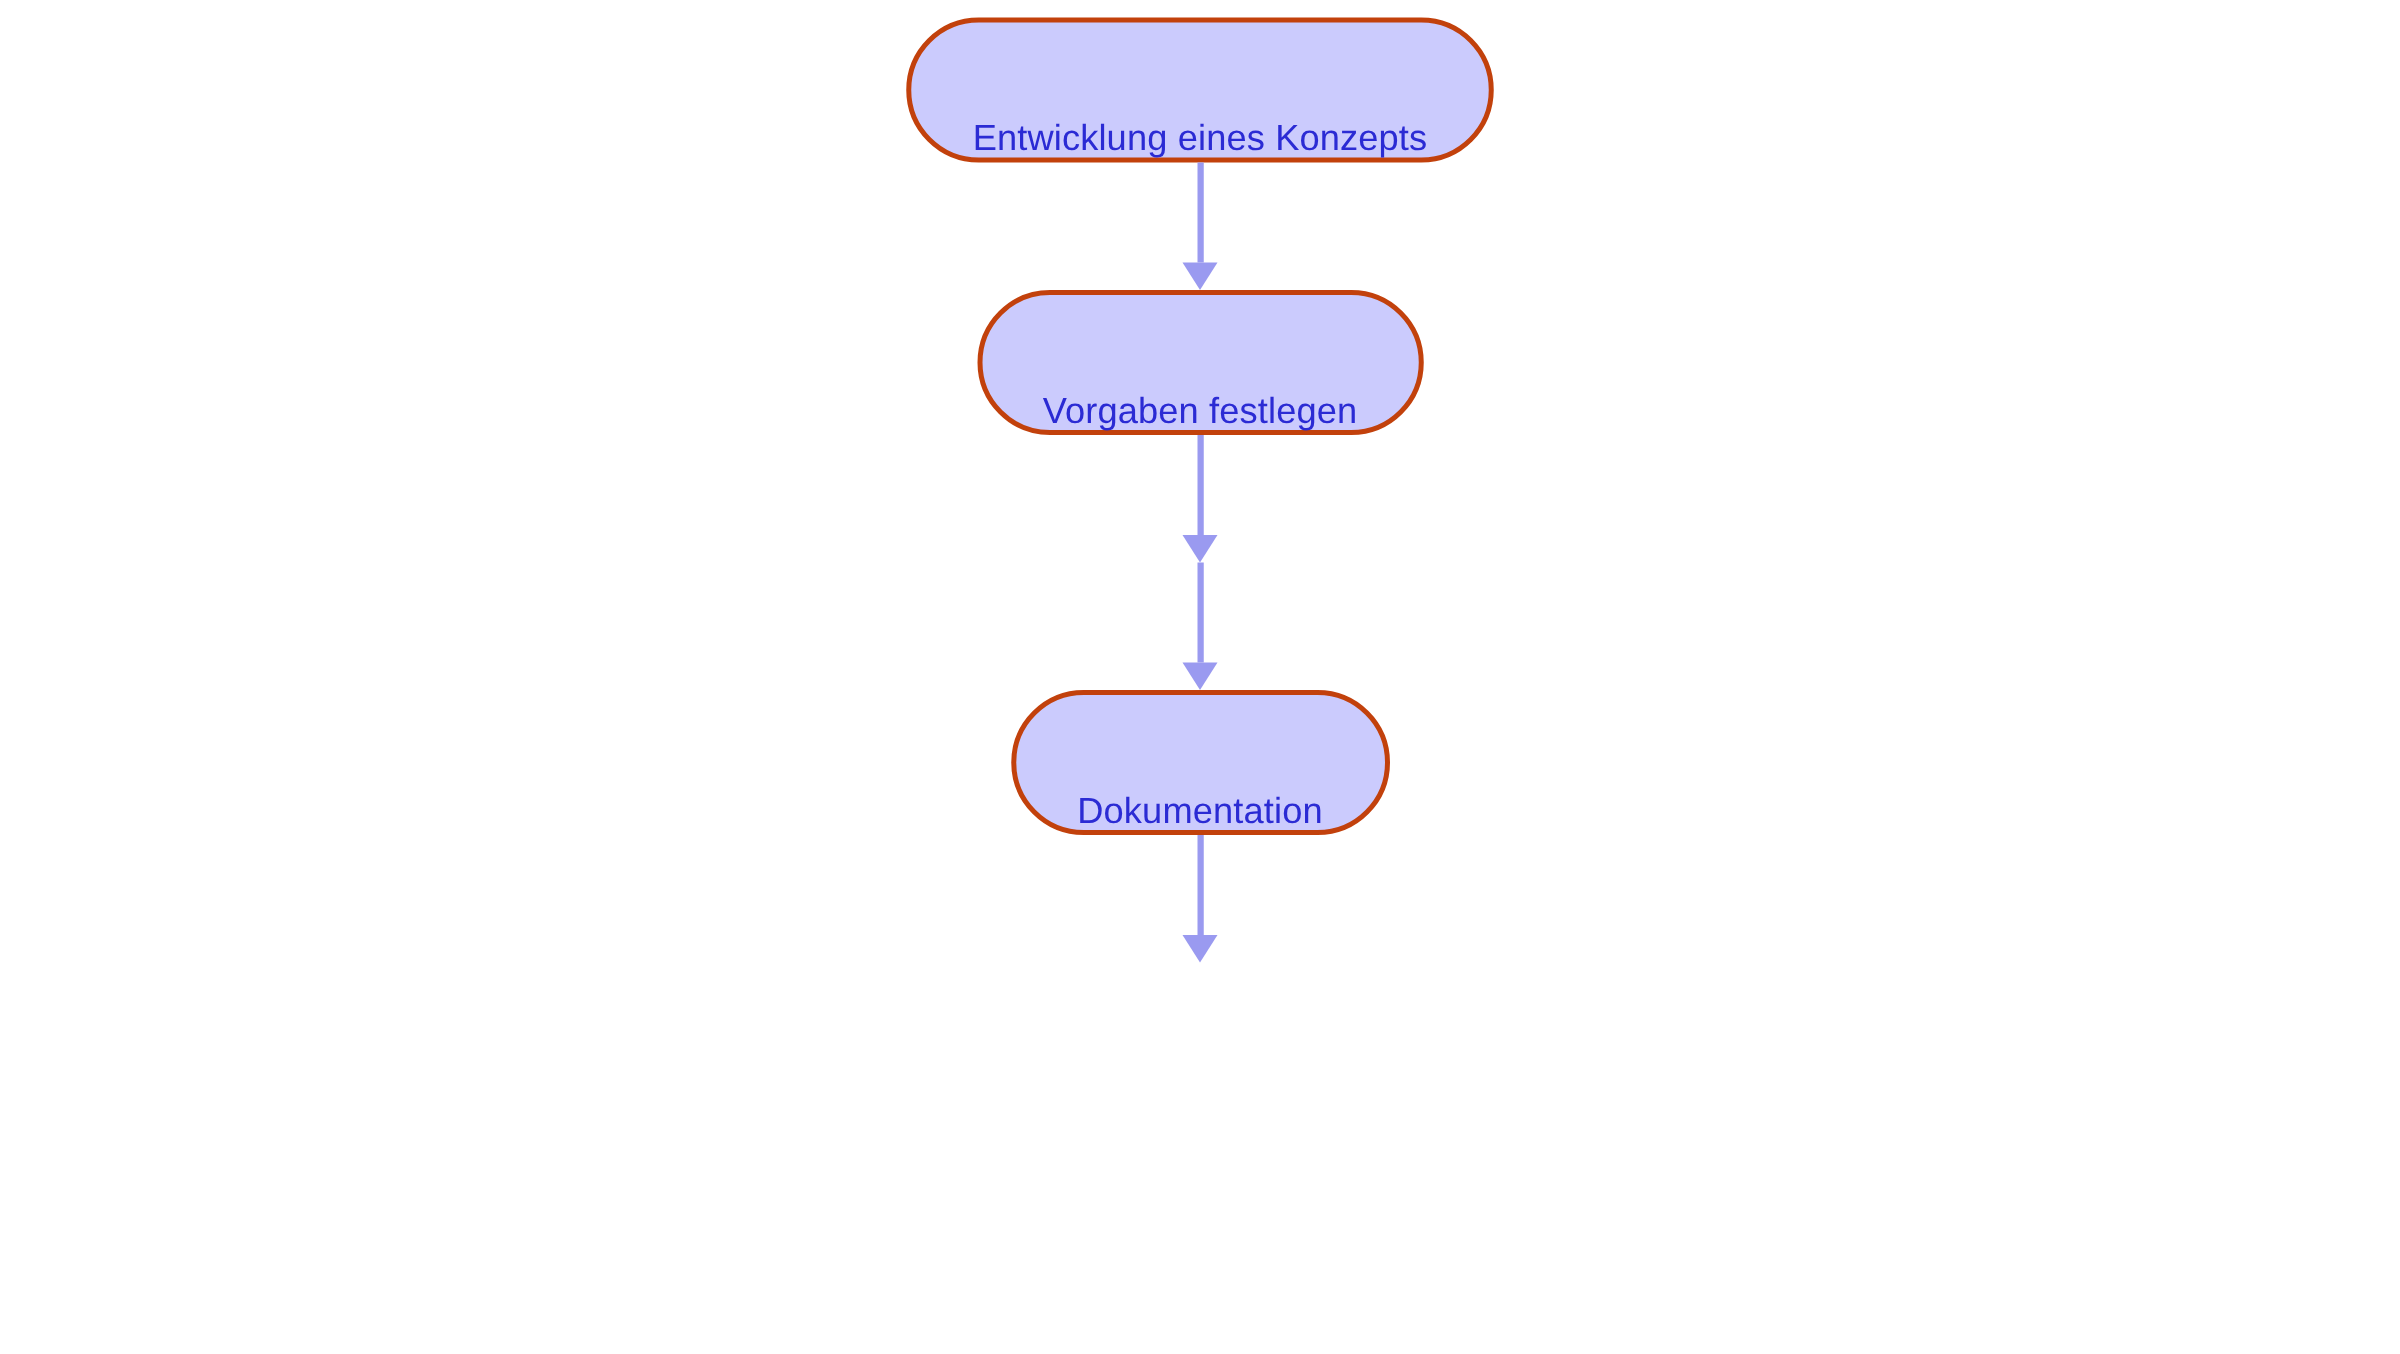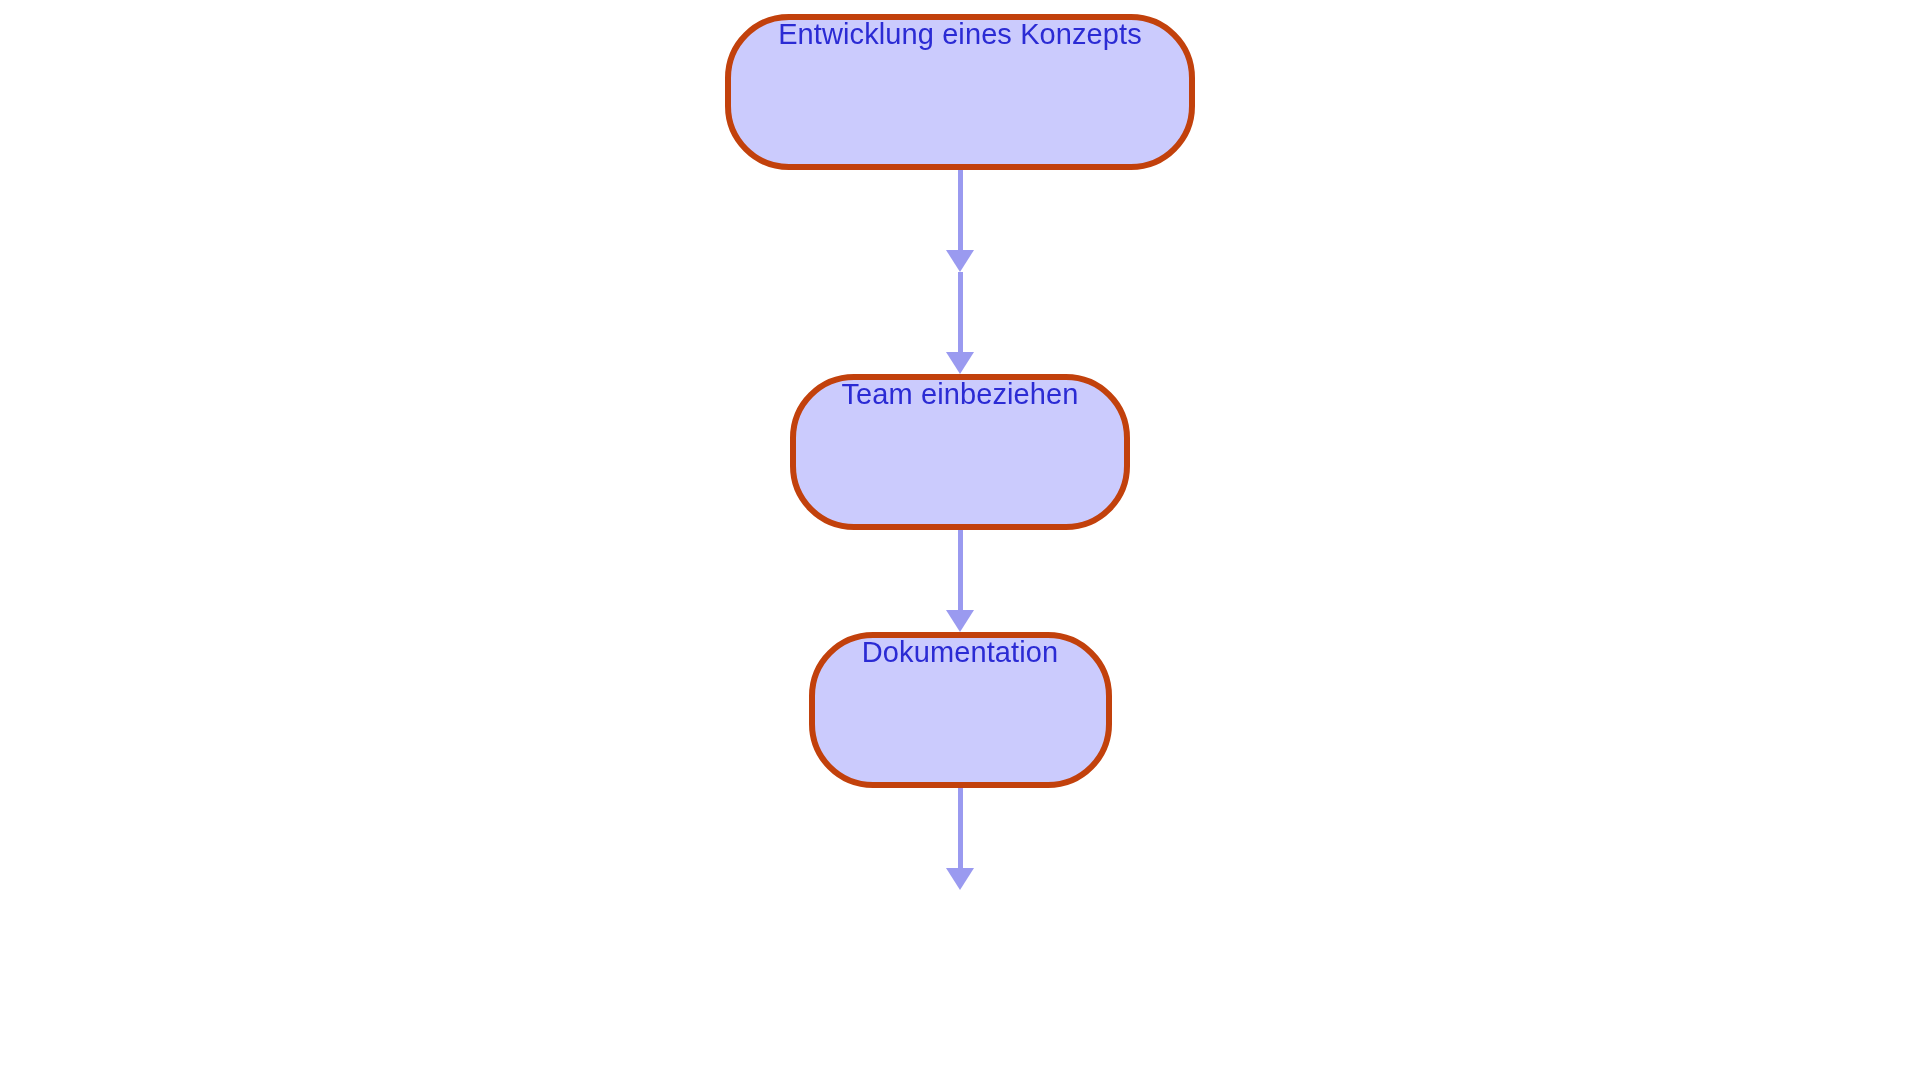--- a/index.html
+++ b/index.html
@@ -31,26 +31,26 @@
     height: 1083px;
     display: flex;
     flex-direction: column;
     align-items: center;
     justify-content: flex-start;
   }
 
   .flow-node {
     position: relative;
     box-sizing: border-box;
-    height: 156px;
+    height: 116px;
     display: flex;
-    align-items: flex-start;
+    align-items: flex-end;
     justify-content: center;
     background: #cbcbfd;
-    border: 6px solid #c2410c;
+    border: 4px solid #c2410c;
     border-radius: 64px;
     padding: 0 34px;
     white-space: nowrap;
   }
 
   .flow-node-label {
     color: #2b2bd4;
     font-size: 29px;
     line-height: 1;
     letter-spacing: 0.1px;
@@ -100,29 +100,29 @@
 
     <div class="flow-node node-w-470">
       <span class="flow-node-label">Entwicklung eines Konzepts</span>
     </div>
 
     <div class="flow-connector">
       <div class="connector-stem"></div>
       <div class="connector-head"></div>
     </div>
 
+    <div class="flow-node node-w-357">
+      <span class="flow-node-label">Vorgaben festlegen</span>
+    </div>
 
     <div class="flow-connector">
       <div class="connector-stem"></div>
       <div class="connector-head"></div>
     </div>
 
-    <div class="flow-node node-w-340">
-      <span class="flow-node-label">Team einbeziehen</span>
-    </div>
 
     <div class="flow-connector">
       <div class="connector-stem"></div>
       <div class="connector-head"></div>
     </div>
 
     <div class="flow-node node-w-303">
       <span class="flow-node-label">Dokumentation</span>
     </div>
 

